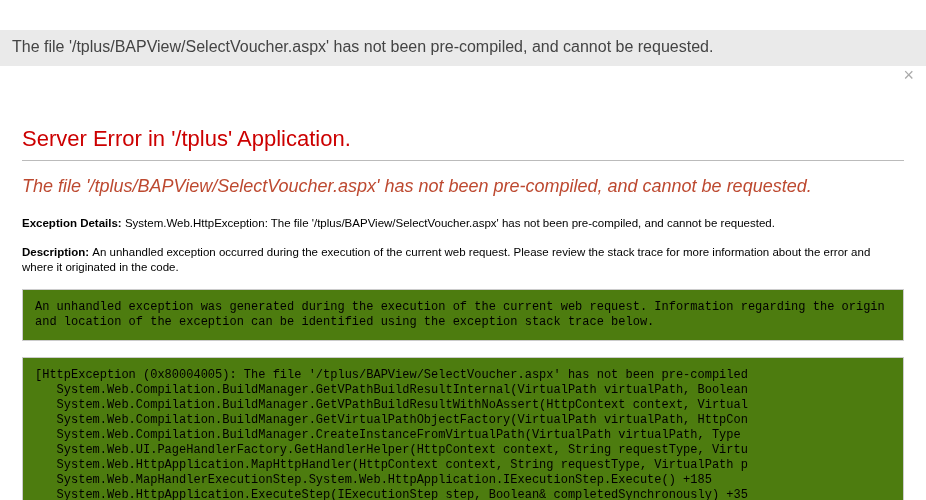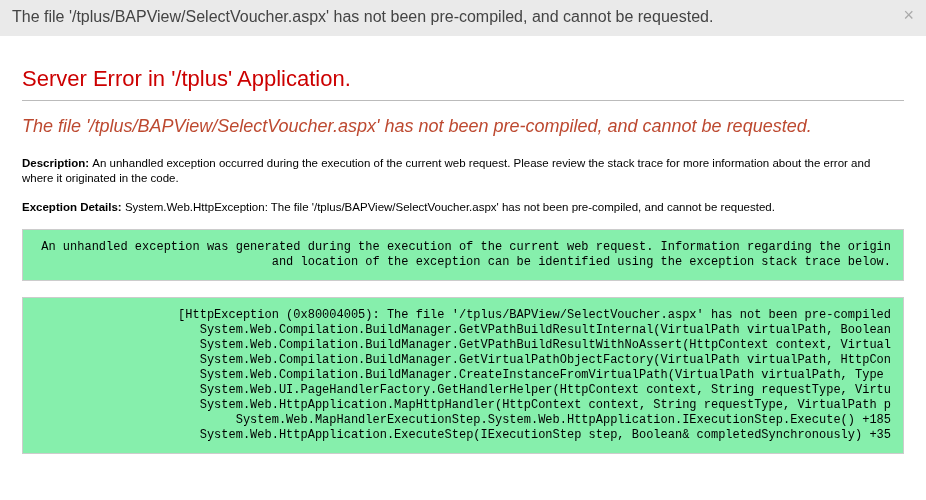--- a/index.html
+++ b/index.html
@@ -1,15 +1,15 @@
 <!DOCTYPE html>
 <html><head>
 <meta charset="utf-8">
 <style>
-  * { box-sizing: border-box; }
+  * { box-sizing: border-box; margin-top: 30px; }
   html, body { margin: 0; padding: 0; }
   body {
     font-family: Verdana, Arial, sans-serif;
     font-size: 12px;
     color: #000;
     background: #fff;
     width: 926px;
     min-height: 500px;
     position: relative;
     overflow: hidden;
@@ -59,30 +59,29 @@
   .para {
     font-size: 11.5px;
     color: #000;
     margin: 0 0 14px 0;
     line-height: 1.3;
   }
   .para .label {
     font-weight: bold;
   }
   .codebox {
-    background: #86efac;
+    background: #4d7c0f;
     border: 1px solid #ccc;
     padding: 10px 12px;
     font-family: Consolas, "Courier New", monospace;
     font-size: 12px;
     white-space: pre;
     line-height: 1.25;
     margin: 0 0 16px 0;
     overflow: hidden;
-    text-align: right;
   }
   .codebox.wrap {
     white-space: normal;
   }
 </style>
 </head>
 <body>
 
 <div class="titlebar">
   <span>The file '/tplus/BAPView/SelectVoucher.aspx' has not been pre-compiled, and cannot be requested.</span>
@@ -90,25 +89,25 @@
 </div>
 
 <div class="content">
 
   <h1 class="server-error">Server Error in '/tplus' Application.</h1>
   <hr class="divider">
 
   <h2 class="error-msg">The file '/tplus/BAPView/SelectVoucher.aspx' has not been pre-compiled, and cannot be requested.</h2>
 
   <p class="para">
-    <span class="label">Description: </span><span>An unhandled exception occurred during the execution of the current web request. Please review the stack trace for more information about the error and where it originated in the code.</span>
+    <span class="label">Exception Details: </span><span>System.Web.HttpException: The file '/tplus/BAPView/SelectVoucher.aspx' has not been pre-compiled, and cannot be requested.</span>
   </p>
 
   <p class="para">
-    <span class="label">Exception Details: </span><span>System.Web.HttpException: The file '/tplus/BAPView/SelectVoucher.aspx' has not been pre-compiled, and cannot be requested.</span>
+    <span class="label">Description: </span><span>An unhandled exception occurred during the execution of the current web request. Please review the stack trace for more information about the error and where it originated in the code.</span>
   </p>
 
 
   <div class="codebox wrap">An unhandled exception was generated during the execution of the current web request. Information regarding the origin and location of the exception can be identified using the exception stack trace below.</div>
 
 
   <div class="codebox">[HttpException (0x80004005): The file '/tplus/BAPView/SelectVoucher.aspx' has not been pre-compiled
    System.Web.Compilation.BuildManager.GetVPathBuildResultInternal(VirtualPath virtualPath, Boolean
    System.Web.Compilation.BuildManager.GetVPathBuildResultWithNoAssert(HttpContext context, Virtual
    System.Web.Compilation.BuildManager.GetVirtualPathObjectFactory(VirtualPath virtualPath, HttpCon

